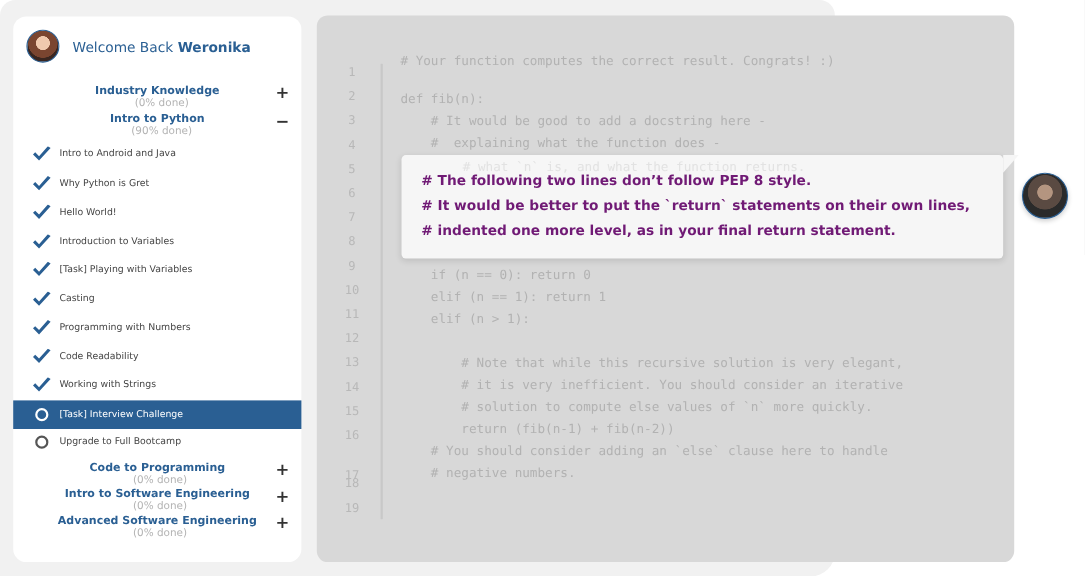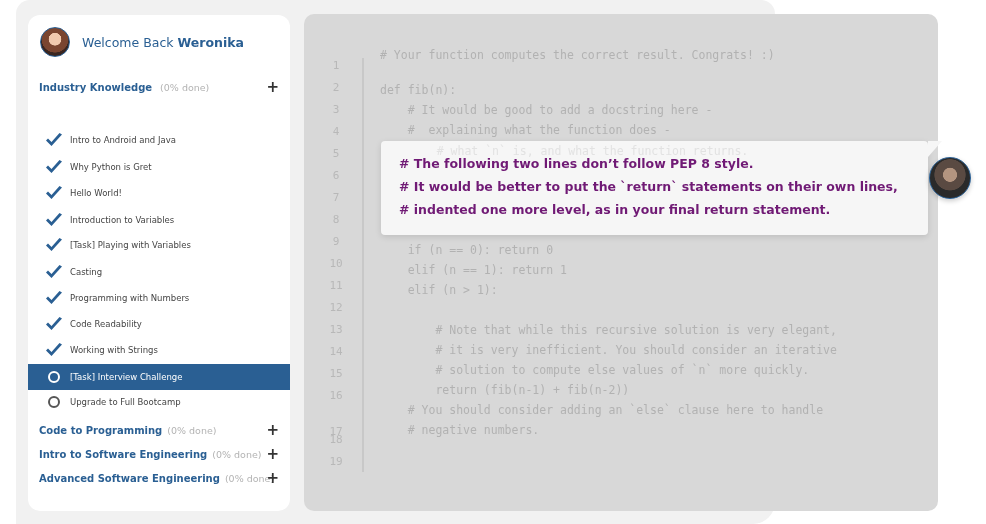--- a/index.html
+++ b/index.html
@@ -1,23 +1,23 @@
 <!DOCTYPE html>
 <html><head>
 <meta charset="utf-8">
 <style>
   html, body { margin: 0; padding: 0; background: #ffffff; }
   body { width: 986px; height: 524px; position: relative; overflow: hidden; font-family: "DejaVu Sans", "Liberation Sans", sans-serif; }
-  .frame { position: absolute; left: 0; top: 0; width: 759px; height: 524px; background: #f1f1f1; border-radius: 0 0 22px 0; border-top-left-radius: 14px; border-top-right-radius: 14px; margin-left: 16px; }
+  .frame { position: absolute; left: 0; top: 0; width: 759px; height: 524px; background: #f1f1f1; border-radius: 0 0 22px 0; border-top-left-radius: 14px; border-top-right-radius: 14px; }
   .sidebar { position: absolute; left: 12px; top: 15px; width: 262px; height: 496px; background: #ffffff; border-radius: 12px; }
   .welcome { position: absolute; left: 12px; top: 10px; height: 34px; display: flex; align-items: center; }
   .avatar { width: 30px; height: 30px; border-radius: 50%; border: 1.5px solid #2a5f93; background: radial-gradient(circle at 50% 40%, #f0c9ae 0 28%, #7a4530 30% 60%, #3a2620 62%); box-sizing: border-box; }
   .welcome-text { margin-left: 12px; font-size: 12.5px; color: #2a5f93; }
   .welcome-text b { font-weight: 700; color: #2a5f93; }
-  .section { position: absolute; left: 11px; width: 240px; height: 20px; display: flex; align-items: center; cursor: pointer; }
+  .section { position: absolute; left: 11px; width: 240px; height: 20px; display: flex; align-items: center; cursor: pointer; flex-direction: column; }
   .section .title { font-size: 10px; font-weight: 700; color: #2a5f93; }
   .section .pct { font-size: 9.5px; color: #b3b3b3; margin-left: 8px; }
   .section .toggle { position: absolute; right: 0; font-size: 15px; font-weight: 700; color: #333; line-height: 1; }
   .lesson { position: absolute; left: 0; width: 262px; height: 24px; display: flex; align-items: center; cursor: pointer; }
   .lesson .ico { width: 20px; margin-left: 16px; display: flex; justify-content: center; }
   .lesson .lbl { margin-left: 6px; font-size: 8.5px; color: #444; text-align: right; }
   .lesson.active { background: #2a5f93; }
   .lesson.active .lbl { color: #ffffff; }
   .ring { width: 8px; height: 8px; border-radius: 50%; border: 2px solid #555; box-sizing: content-box; }
   .lesson.active .ring { border-color: #ffffff; }
@@ -43,20 +43,25 @@
         <span>Welcome Back</span>
         <b>Weronika</b>
       </div>
     </div>
 
     <div class="section" style="top:62px">
       <span class="title">Industry Knowledge</span>
       <span class="pct">(0% done)</span>
       <span class="toggle">+</span>
     </div>
+    <div class="section" style="top:88px">
+      <span class="title">Intro to Python</span>
+      <span class="pct">(90% done)</span>
+      <span class="toggle">−</span>
+    </div>
 
     <div class="lesson" style="top:113px">
       <span class="ico">
           <svg width="18" height="14" viewBox="0 0 18 14">
             <path d="M1 7.5 L6.5 13 L17 1.5 L14.5 0 L6.5 9 L3 5.5 Z" fill="#2a5f93"></path>
           </svg>
         </span>
       <span class="lbl">Intro to Android and Java</span>
     </div>
     <div class="lesson" style="top:140px">

